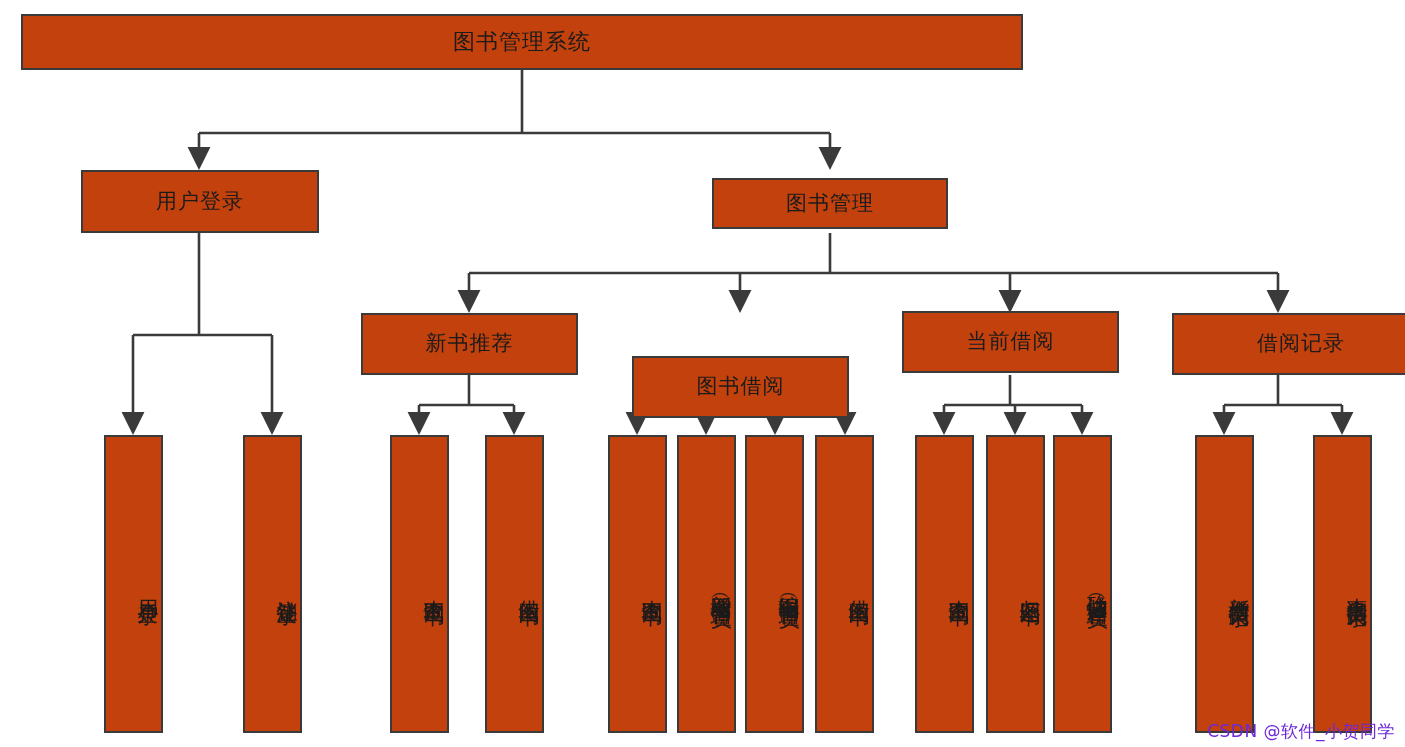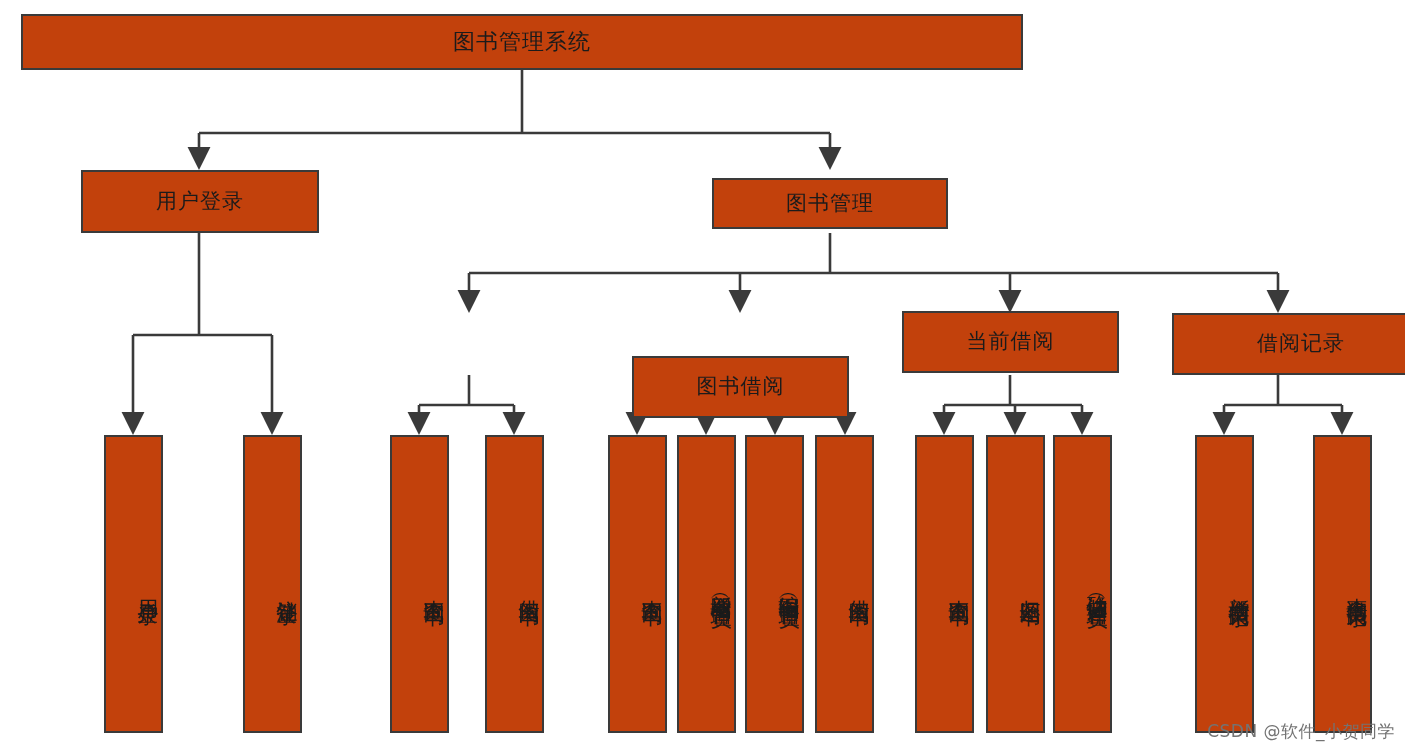--- a/index.html
+++ b/index.html
@@ -62,21 +62,21 @@
     max-height: 282px;
   }
   #root-node {
     font-size: 22px;
   }
   #watermark {
     position: absolute;
     right: 10px;
     bottom: 4px;
     font-size: 17px;
-    color: #737373;
+    color: #6d28d9;
     letter-spacing: 0.5px;
     z-index: 5;
     white-space: nowrap;
   }
 </style>
 </head>
 <body>
 
 <div id="canvas">
 
@@ -129,20 +129,21 @@
       <path d="M 1342 405 L 1342 431" marker-end="url(#arrow)"></path>
     </g>
   </svg>
 
   <div class="node horizontal" id="root-node" style="left:21px; top:14px; width:1002px; height:56px;">图书管理系统</div>
 
   <div class="node horizontal" style="left:81px; top:170px; width:238px; height:63px;">用户登录</div>
 
   <div class="node horizontal" style="left:712px; top:170px; width:236px; height:51px;margin-top:8px;">图书管理</div>
 
+  <div class="node horizontal" style="left:361px; top:313px; width:217px; height:62px;">新书推荐</div>
 
   <div class="node horizontal" style="left:632px; top:313px; width:217px; height:62px;margin-top:43px;">图书借阅</div>
 
   <div class="node horizontal" style="left:902px; top:311px; width:217px; height:62px;">当前借阅</div>
 
   <div class="node horizontal" style="left:1172px; top:313px; width:258px; height:62px;">借阅记录</div>
 
   <div class="node vertical" style="left:104px; top:435px; width:59px; height:298px;">
     <span class="vlabel">用户登录</span>
   </div>

